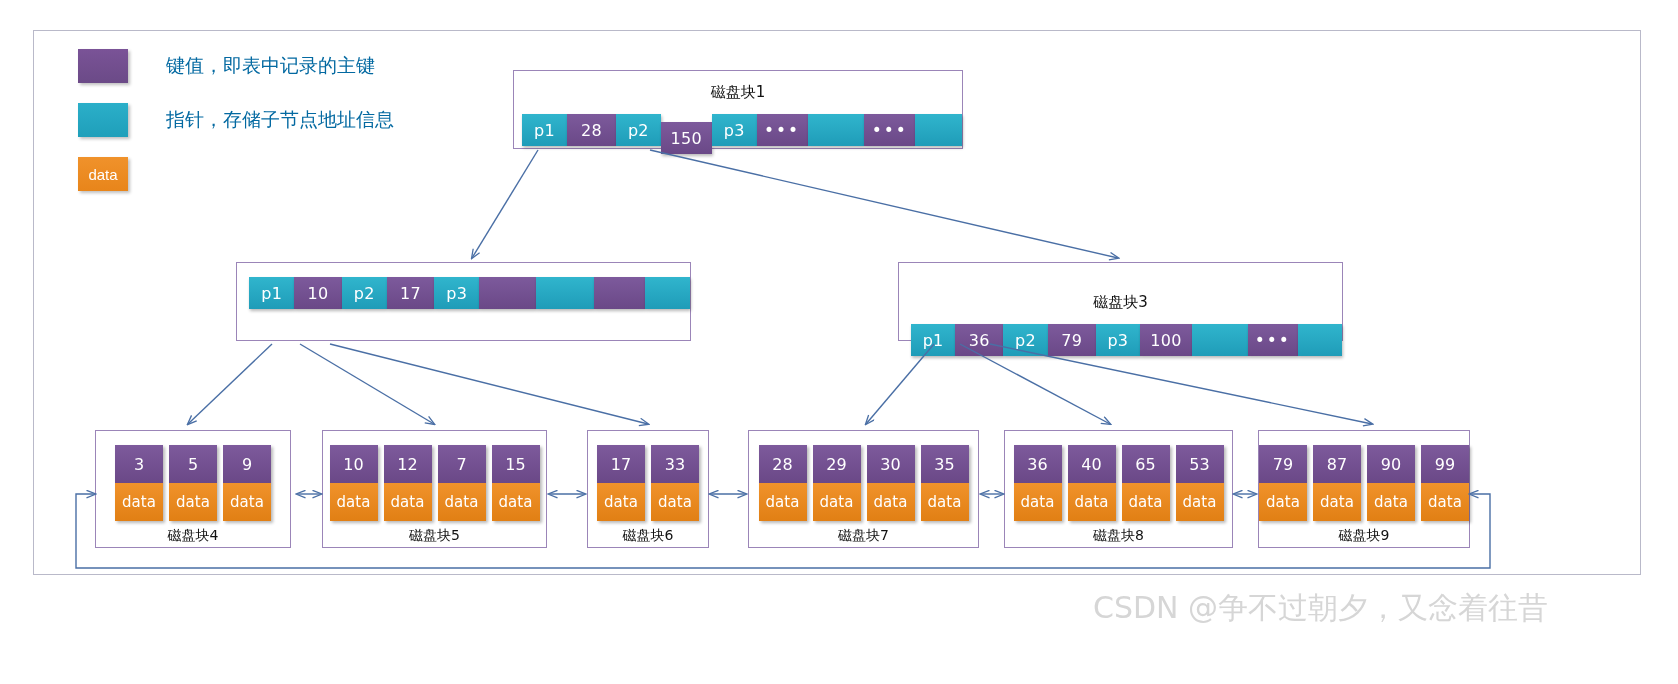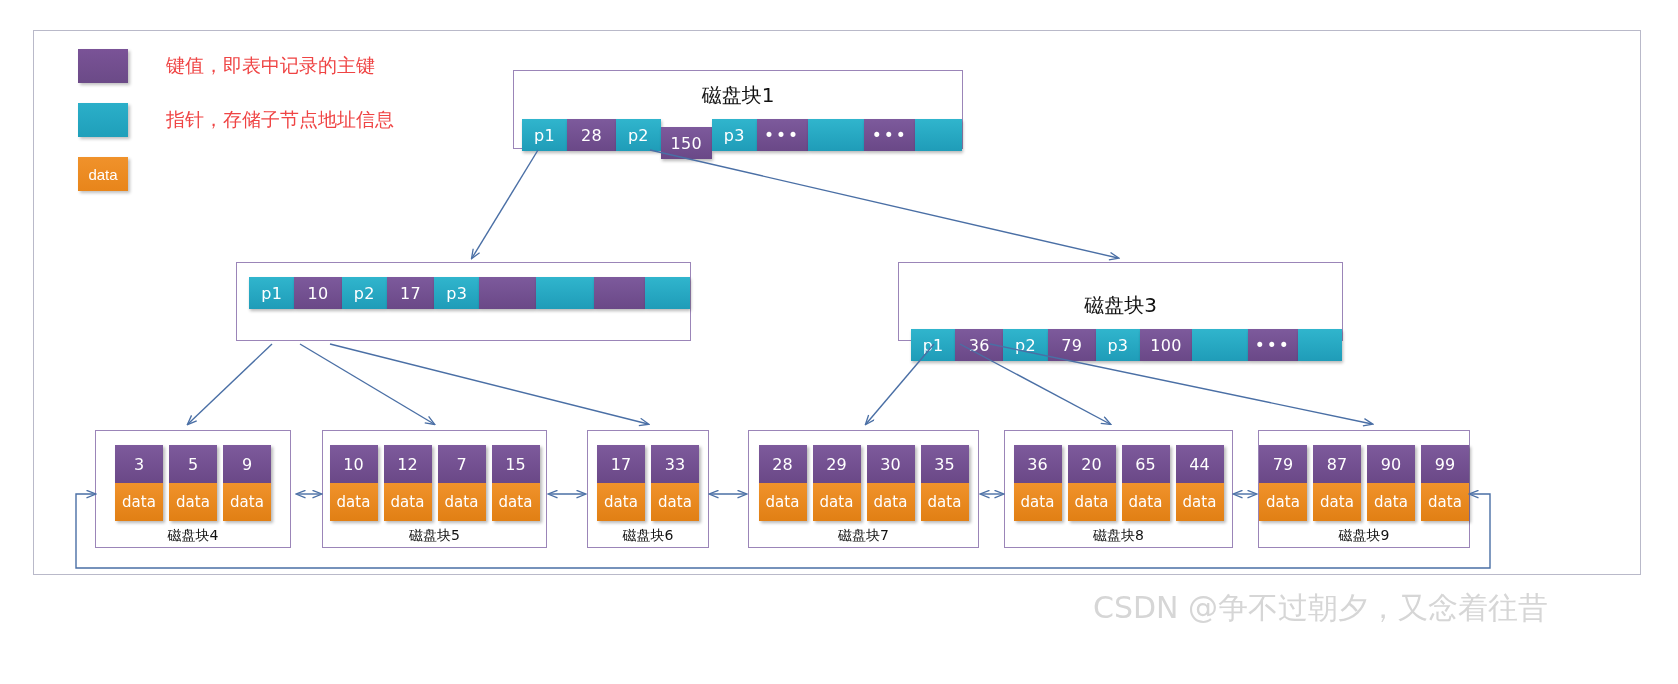--- a/index.html
+++ b/index.html
@@ -23,30 +23,30 @@
   .legend-swatch{
     width:50px;height:34px;box-sizing:border-box;
     box-shadow:2px 2px 3px rgba(0,0,0,.25);
     display:flex;align-items:center;justify-content:center;
     color:#fff;font-size:15px;
   }
   .sw-key{background:linear-gradient(180deg,#7a5397 0%,#6b4a87 100%);}
   .sw-ptr{background:linear-gradient(180deg,#2bafc9 0%,#1f9fba 100%);}
   .sw-data{background:linear-gradient(180deg,#f0922b 0%,#e8851a 100%);}
   .legend-text{
-    margin-left:38px;font-size:19px;color:#ef4444;white-space:nowrap;
+    margin-left:38px;font-size:19px;color:#0369a1;white-space:nowrap;
     font-family:"DejaVu Sans","Liberation Sans",sans-serif;
   }
 
   
   .node-box{
     position:absolute;border:1px solid #9b85b8;background:#fff;box-sizing:border-box;
   }
   .node-title{
-    text-align:center;font-size:20px;color:#111;
+    text-align:center;font-size:15px;color:#111;
     font-family:"DejaVu Sans","Liberation Sans",sans-serif;
     line-height:1;
   }
   .cells{display:flex;}
   .cell{
     height:32px;box-sizing:border-box;
     display:flex;align-items:center;justify-content:center;
     color:#ffffff;font-size:16px;letter-spacing:.3px;
     box-shadow:1px 2px 3px rgba(0,0,0,.28);
     font-family:"DejaVu Sans","Liberation Sans",sans-serif;
@@ -224,29 +224,29 @@
         </div>
         <div class="leaf-label">磁盘块7</div>
       </div>
       <div class="leaf-box" style="left: 1004px; top: 430px; width: 229px; height: 118px;">
         <div class="leaf-cells" style="padding-top: 14px;">
           <div class="leaf-cell">
             <div class="leaf-key">36</div>
             <div class="leaf-data">data</div>
           </div>
           <div class="leaf-cell">
-            <div class="leaf-key">20</div>
+            <div class="leaf-key">40</div>
             <div class="leaf-data">data</div>
           </div>
           <div class="leaf-cell">
             <div class="leaf-key">65</div>
             <div class="leaf-data">data</div>
           </div>
           <div class="leaf-cell">
-            <div class="leaf-key">44</div>
+            <div class="leaf-key">53</div>
             <div class="leaf-data">data</div>
           </div>
         </div>
         <div class="leaf-label">磁盘块8</div>
       </div>
       <div class="leaf-box" style="left: 1258px; top: 430px; width: 212px; height: 118px;">
         <div class="leaf-cells" style="padding-top: 14px;">
           <div class="leaf-cell">
             <div class="leaf-key">79</div>
             <div class="leaf-data">data</div>

